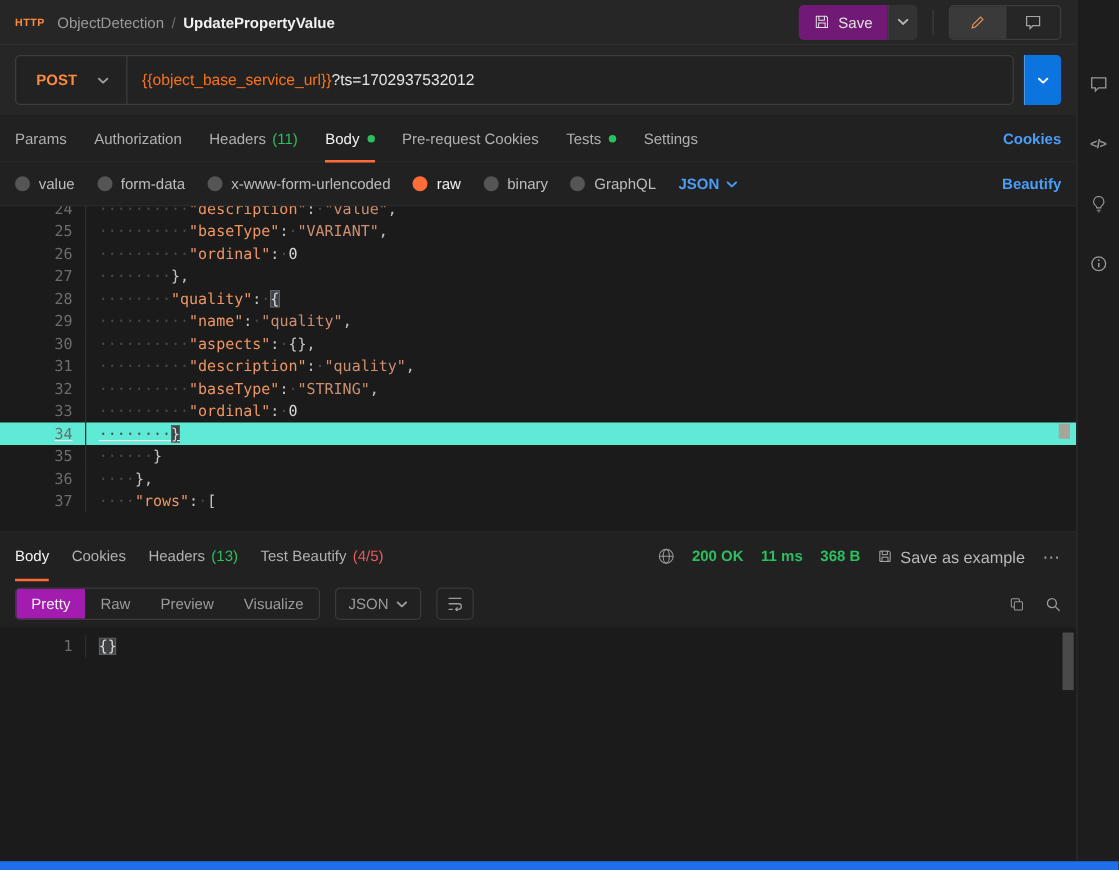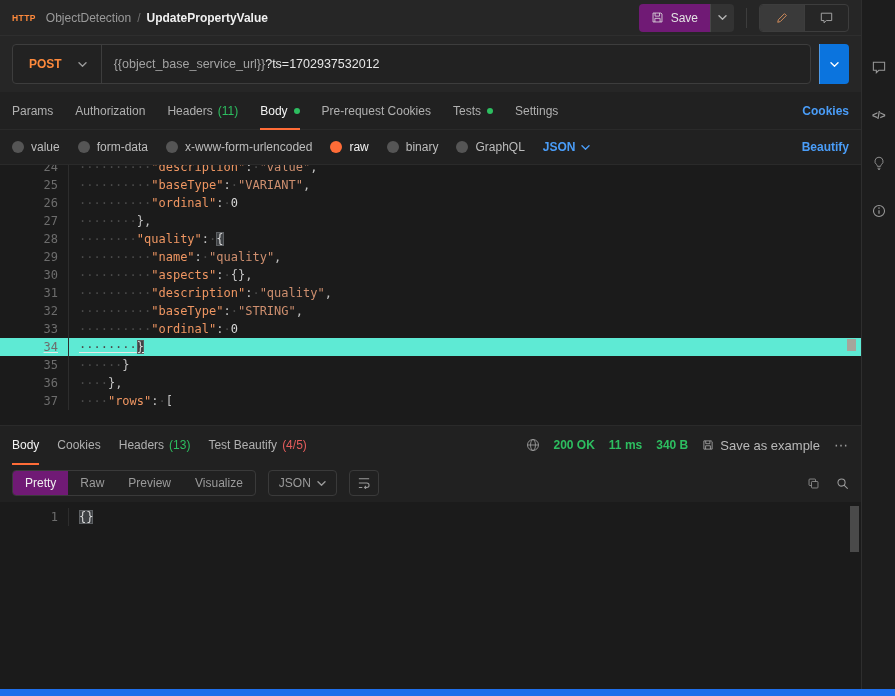--- a/index.html
+++ b/index.html
@@ -33,21 +33,21 @@
   .icon-btn { width:44px; display:flex; align-items:center; justify-content:center; color:#a5a5a5; }
   .icon-btn.active { background:#3a3a3a; color:#e1945f; }
   .icon-btn + .icon-btn { border-left:1px solid #3d3d3d; }
 
   
   .request-row { height:56px; flex:none; display:flex; align-items:center; gap:8px; padding:0 12px; background:#262626; }
   .method-url { flex:1; display:flex; align-items:stretch; height:40px; border:1px solid #3d3d3d; border-radius:4px; background:#222222; }
   .method { display:flex; align-items:center; gap:16px; padding:0 14px 0 16px; color:#ff8a3c; font-weight:700; font-size:12px; border-right:1px solid #3d3d3d; }
   .chev-gray { color:#9b9b9b; display:flex; }
   .url { flex:1; display:flex; align-items:center; padding:0 12px; font-size:12.5px; white-space:nowrap; overflow:hidden; }
-  .url-var { color:#a3a3a3; }
+  .url-var { color:#f97316; }
   .url-rest { color:#e6e6e6; }
   .send-group { display:flex; height:40px; }
   .send-btn { background:#0b74de; color:#ffffff; font-size:13px; font-weight:700; width:72px; border-radius:4px 0 0 4px; display:flex; align-items:center; justify-content:center; }
   .send-caret { background:#0b74de; color:#ffffff; width:30px; border-radius:0 4px 4px 0; border-left:1px solid rgba(255,255,255,.28); display:flex; align-items:center; justify-content:center; }
 
   
   .tabs-row { height:38px; flex:none; display:flex; align-items:stretch; padding:0 12px; background:#212121; border-bottom:1px solid #2a2a2a; }
   .tabs { display:flex; gap:22px; align-items:stretch; }
   .tab { display:flex; align-items:center; position:relative; color:#b0b0b0; font-size:12px; }
   .tab.active { color:#f3f3f3; font-weight:500; }
@@ -88,21 +88,21 @@
   .resp-header { height:38px; flex:none; display:flex; align-items:stretch; gap:20px; padding:0 12px; background:#212121; }
   .resp-tabs { gap:18px; }
   .status-area { margin-left:auto; display:flex; align-items:center; gap:14px; color:#9b9b9b; }
   .status-green { color:#2dbe60; font-weight:600; font-size:12px; }
   .save-example { display:flex; align-items:center; gap:6px; color:#b9b9b9; font-size:13px; }
   .more-btn { color:#9b9b9b; font-size:14px; letter-spacing:1px; }
 
   .resp-toolbar { height:38px; flex:none; display:flex; align-items:center; gap:12px; padding:0 12px; background:#212121; }
   .seg { display:flex; border:1px solid #3a3a3a; border-radius:4px; overflow:hidden; height:26px; }
   .seg-item { padding:0 12px; display:flex; align-items:center; font-size:12px; color:#9b9b9b; }
-  .seg-item.active { background:#701a75; color:#f0f0f0; }
+  .seg-item.active { background:#a21caf; color:#f0f0f0; }
   .lang-select2 { display:flex; align-items:center; gap:6px; height:26px; padding:0 10px; border:1px solid #3a3a3a; border-radius:4px; color:#9b9b9b; font-size:12px; }
   .wrap-btn { width:30px; height:26px; border:1px solid #3a3a3a; border-radius:4px; color:#9b9b9b; display:flex; align-items:center; justify-content:center; }
   .toolbar-right { margin-left:auto; display:flex; gap:16px; color:#9b9b9b; align-items:center; }
   .ghost-btn { display:flex; align-items:center; justify-content:center; color:#9b9b9b; }
 
   .resp-body { flex:1; position:relative; background:#1b1b1b; padding-top:6px; font-family:"DejaVu Sans Mono", monospace; font-size:12px; }
   .resp-scrollbar { position:absolute; right:2px; top:4px; width:9px; height:46px; background:#4a4a4a; }
 
   
   .side { width:34px; height:689px; background:#1d1d1d; border-left:1px solid #2e2e2e; display:flex; flex-direction:column; align-items:center; padding-top:56px; gap:26px; }
@@ -300,21 +300,21 @@
       <div class="status-area" data-interactable="false">
         <span class="icon" data-interactable="true">
           <svg width="14" height="14" viewBox="0 0 16 16">
               <circle cx="8" cy="8" r="6.3" fill="none" stroke="currentColor"></circle>
               <ellipse cx="8" cy="8" rx="2.8" ry="6.3" fill="none" stroke="currentColor"></ellipse>
               <path d="M1.7 8h12.6" stroke="currentColor"></path>
             </svg>
         </span>
         <span class="status-green" data-interactable="true">200 OK</span>
         <span class="status-green" data-interactable="true">11 ms</span>
-        <span class="status-green" data-interactable="true">340 B</span>
+        <span class="status-green" data-interactable="true">368 B</span>
         <button class="save-example" data-interactable="true">
           <span class="icon" data-interactable="false">
             <svg width="12" height="12" viewBox="0 0 16 16">
                 <path d="M2.5 2.5h9.8l1.2 1.2v9.8h-11z" fill="none" stroke="currentColor"></path>
                 <path d="M5 2.5v3.8h5.5V2.5" fill="none" stroke="currentColor"></path>
                 <path d="M4.8 13.5V9h6.4v4.5" fill="none" stroke="currentColor"></path>
               </svg>
           </span>
           <span data-interactable="false">Save as example</span>
         </button>

